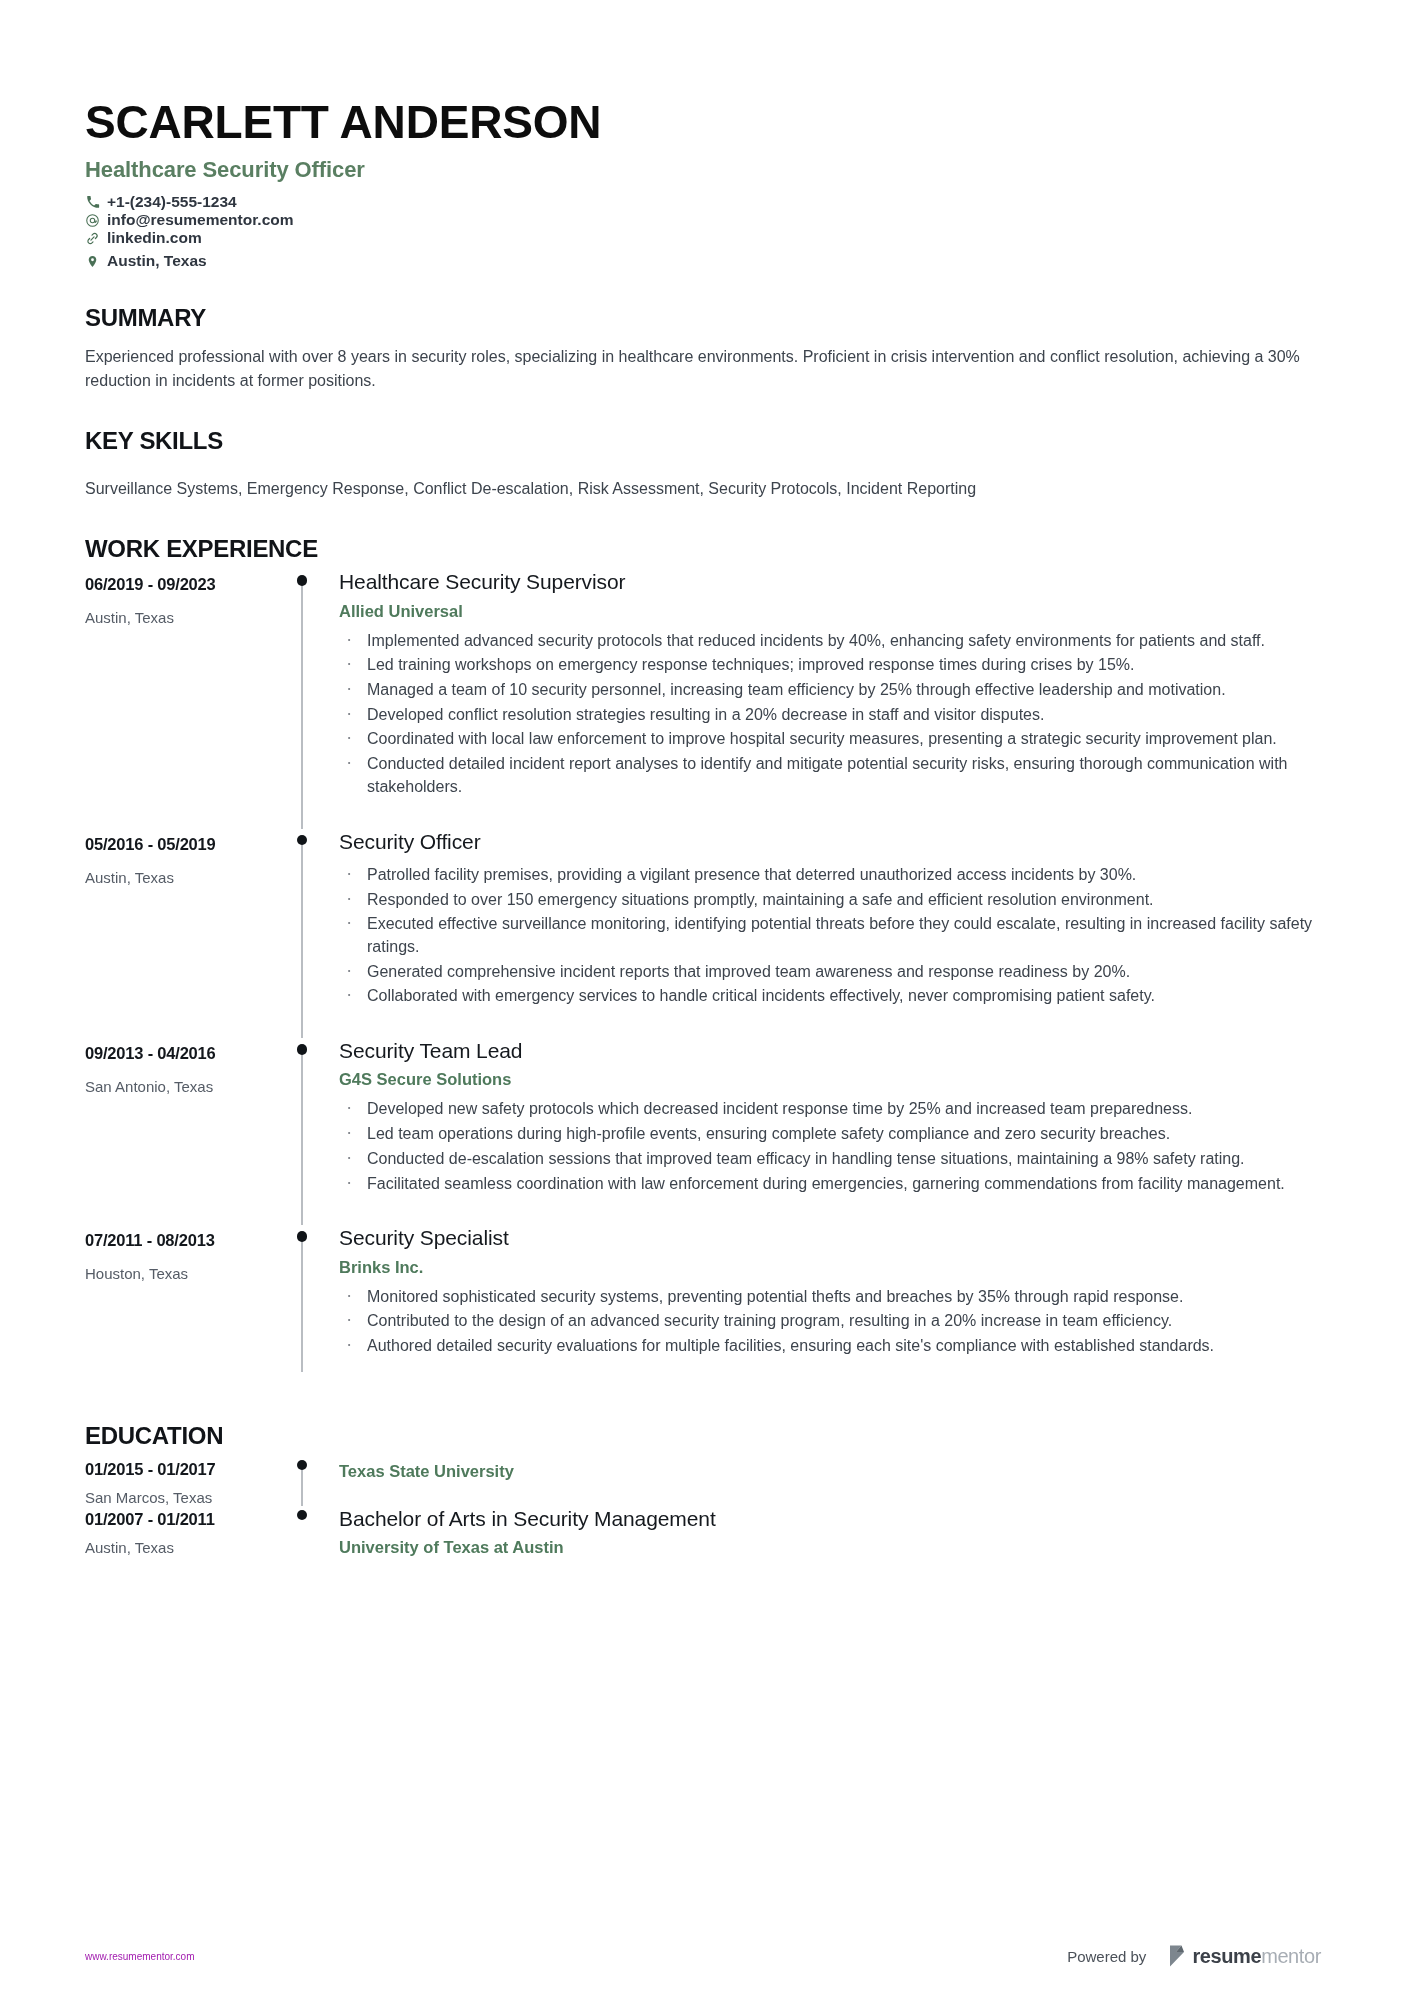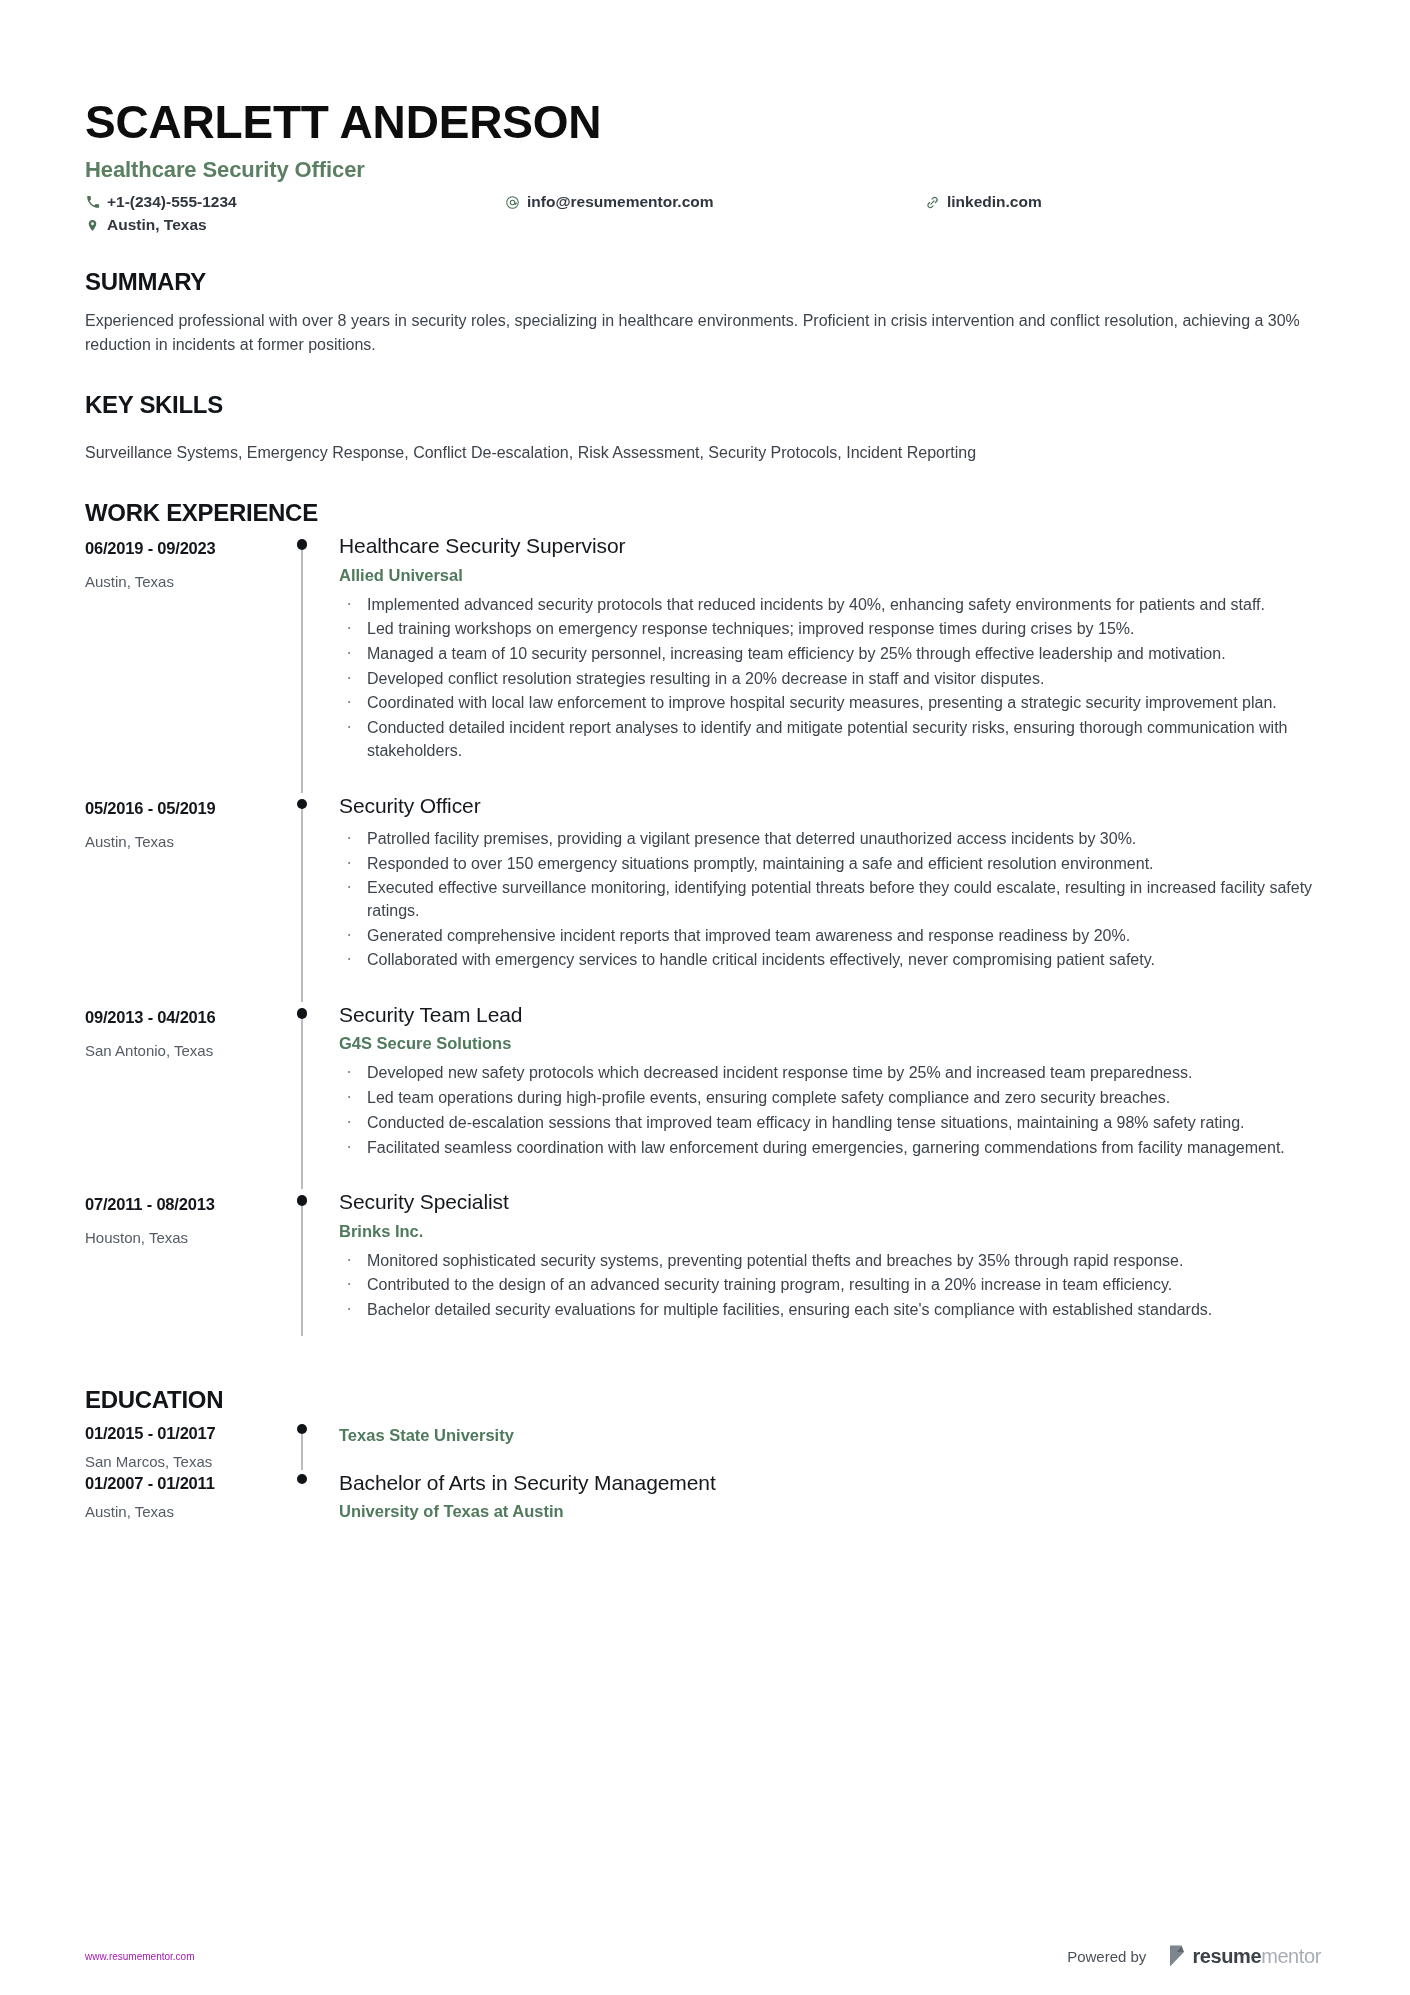--- a/index.html
+++ b/index.html
@@ -38,20 +38,21 @@
     color: #5a7f62;
     margin-top: 11px;
     letter-spacing: -0.1px;
   }
   .contact-row {
     display: flex;
     margin-top: 10px;
     font-size: 15.5px;
     font-weight: 700;
     color: #2f3640;
+    flex-direction: column;
   }
   .contact-item {
     display: flex;
     align-items: center;
     gap: 7px;
     white-space: nowrap;
   }
   .c1 { width: 420px; }
   .c2 { width: 420px; }
   .c3 { width: 300px; }
@@ -353,21 +354,21 @@
             <div class="entry-rail">
               <div class="rail-line"></div>
               <div class="rail-dot"></div>
             </div>
             <div class="entry-right">
               <div class="entry-role">Security Specialist</div>
               <div class="entry-company">Brinks Inc.</div>
               <ul class="bullets">
                 <li>Monitored sophisticated security systems, preventing potential thefts and breaches by 35% through rapid response.</li>
                 <li>Contributed to the design of an advanced security training program, resulting in a 20% increase in team efficiency.</li>
-                <li>Bachelor detailed security evaluations for multiple facilities, ensuring each site's compliance with established standards.</li>
+                <li>Authored detailed security evaluations for multiple facilities, ensuring each site's compliance with established standards.</li>
               </ul>
             </div>
           </div>
         </div>
     </div>
 
     <div class="section edu">
       <div class="section-title">EDUCATION</div>
       <div class="entries" id="edu-entries">
           <div class="entry">

